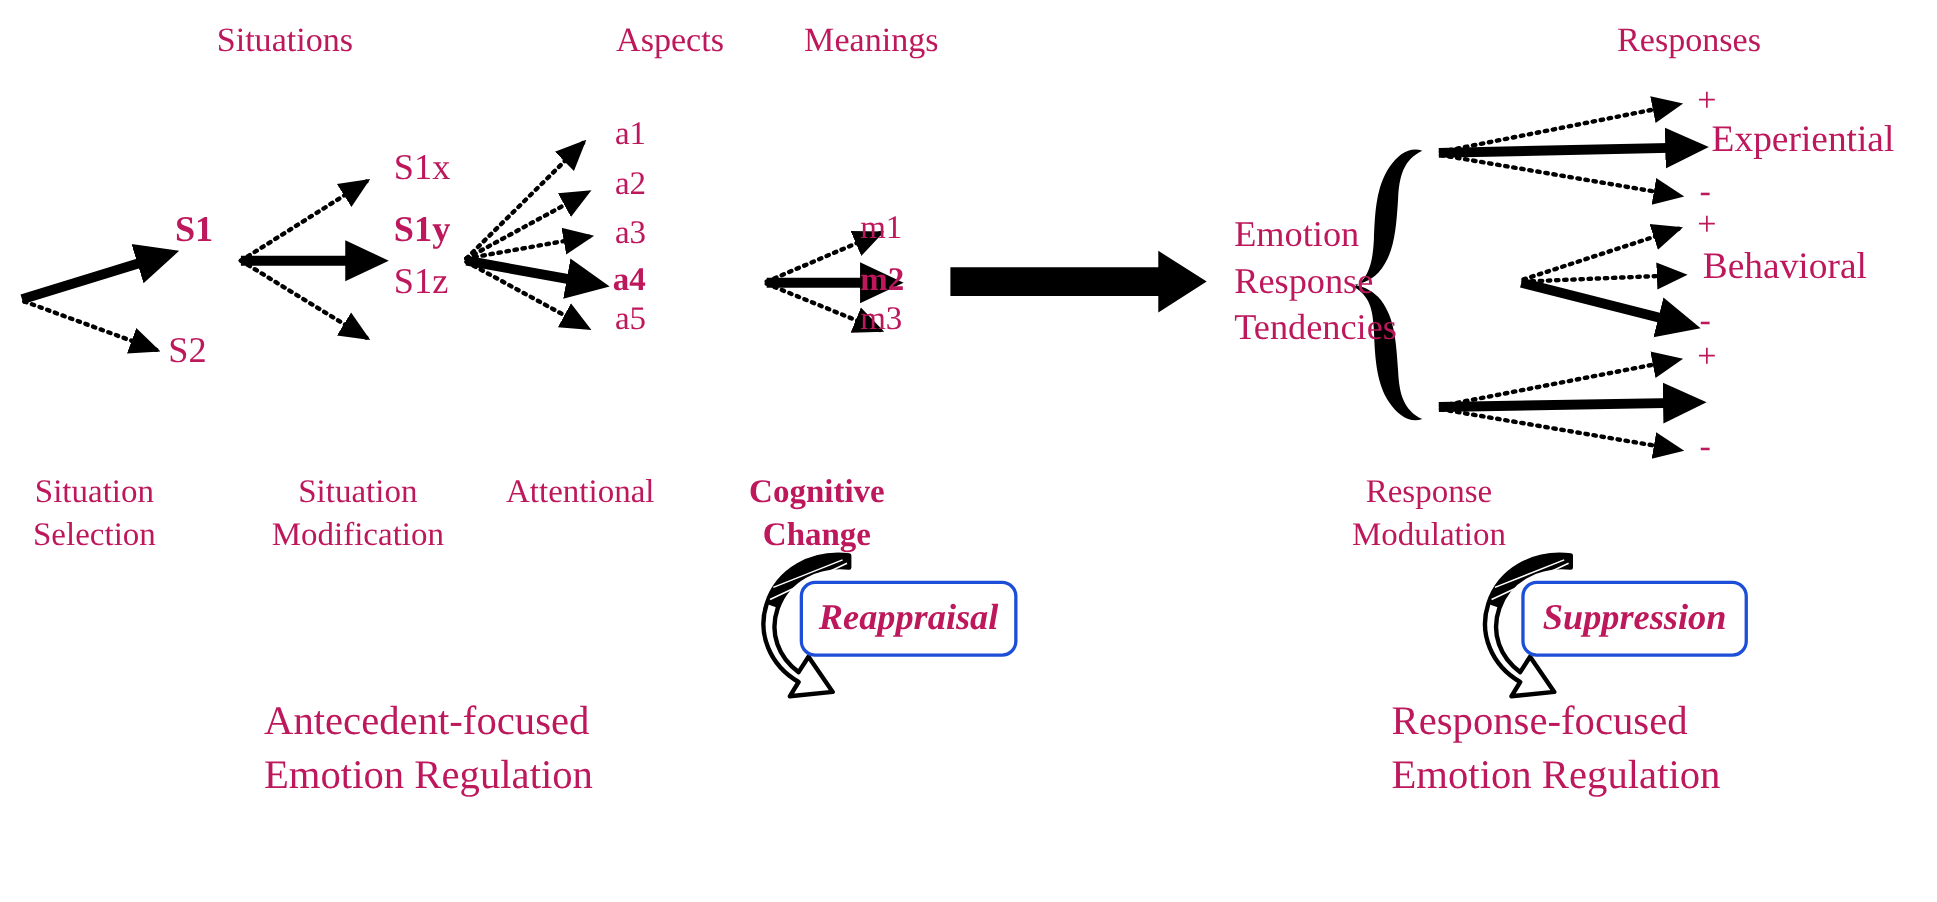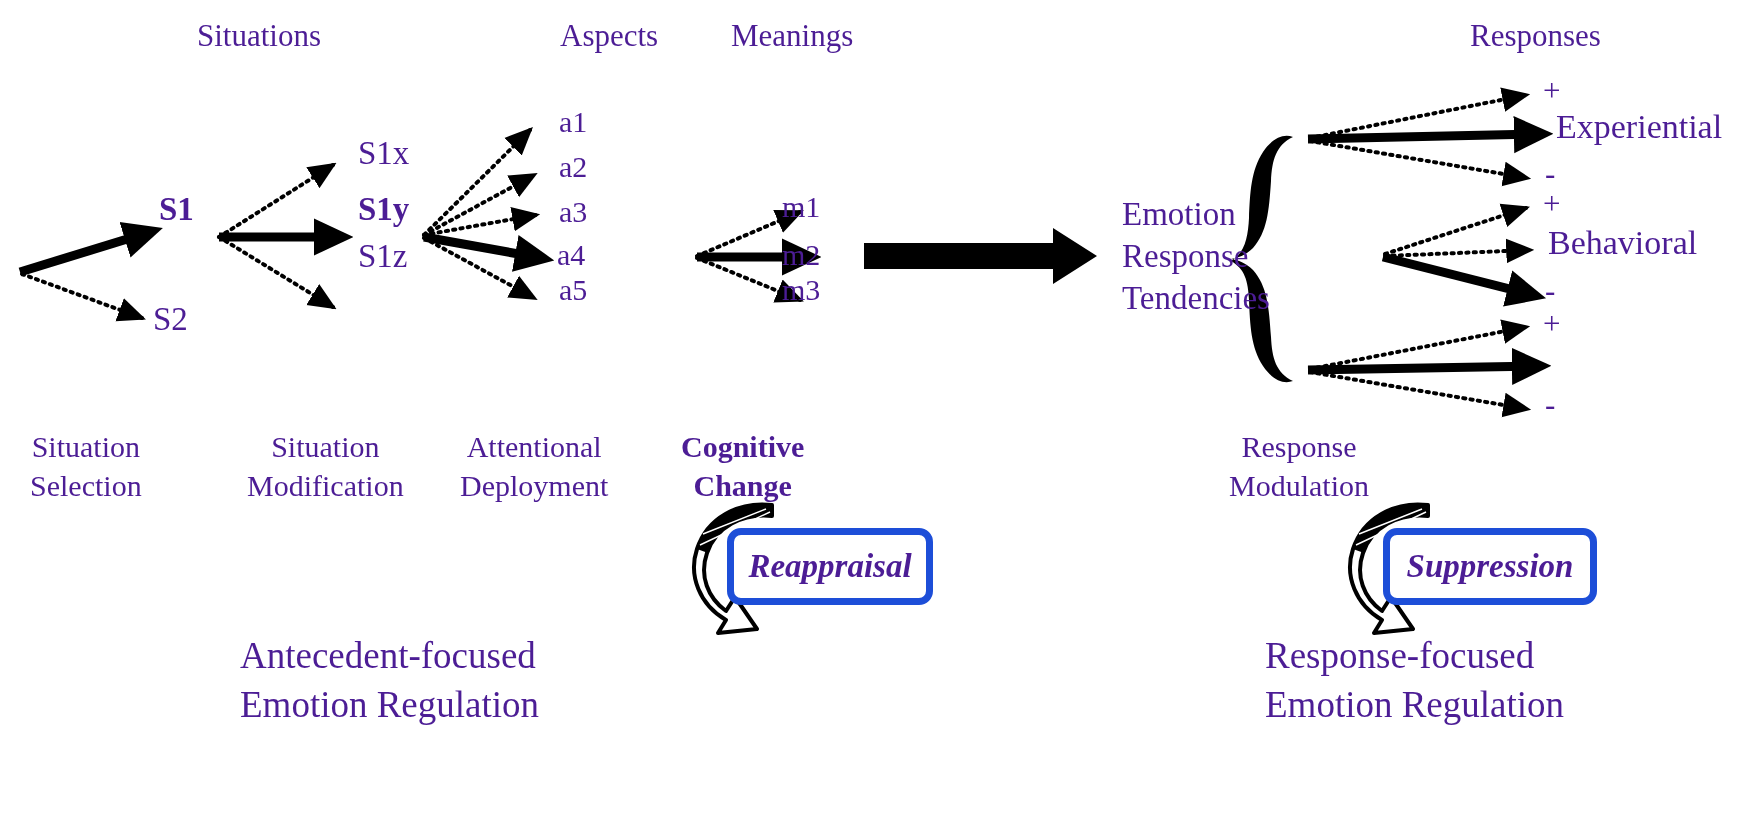--- a/index.html
+++ b/index.html
@@ -1,37 +1,37 @@
 <!DOCTYPE html>
 <html><head>
 <meta charset="utf-8">
 <style>
   html,body{margin:0;padding:0;background:#ffffff;}
   #stage{
     position:relative;
     width:1761px;height:820px;
     background:#ffffff;
     font-family:"Liberation Serif","DejaVu Serif",serif;
-    color:#4c1d95;
+    color:#be185d;
     overflow:hidden;
   }
   .lbl{position:absolute;white-space:nowrap;line-height:1.0;}
   .hdr{font-size:31px;}
   .node{font-size:33px;}
   .node-b{font-size:33px;font-weight:bold;}
   .small{font-size:30px;}
-  .small-b{font-size:30px;font-weight:normal;}
+  .small-b{font-size:30px;font-weight:bold;}
   .plusminus{font-size:31px;}
   .resp{font-size:34px;}
   .ert{font-size:33px;line-height:1.28;}
   .stage-lbl{font-size:30px;line-height:1.30;text-align:center;}
   .caption{font-size:37px;line-height:1.32;text-align:left;}
   .strategy-box{
     position:absolute;
-    border:7px solid #1d4ed8;
+    border:3px solid #1d4ed8;
     border-radius:14px;
     background:#fff;
     display:flex;align-items:center;justify-content:center;
     font-size:33px;font-weight:bold;font-style:italic;
   }
   svg.overlay{position:absolute;left:0;top:0;width:1761px;height:820px;pointer-events:none;}
 </style>
 </head>
 <body>
 
@@ -216,21 +216,20 @@
     <div>Selection</div>
   </div>
 
   <div class="lbl stage-lbl" style="left:247px;top:427px;">
     <div>Situation</div>
     <div>Modification</div>
   </div>
 
   <div class="lbl stage-lbl" style="left:460px;top:427px;">
     <div>Attentional</div>
-    <div>Deployment</div>
   </div>
 
   <div class="lbl stage-lbl" style="left:681px;top:427px;font-weight:bold;">
     <div>Cognitive</div>
     <div>Change</div>
   </div>
 
   <div class="lbl stage-lbl" style="left:1229px;top:427px;">
     <div>Response</div>
     <div>Modulation</div>

